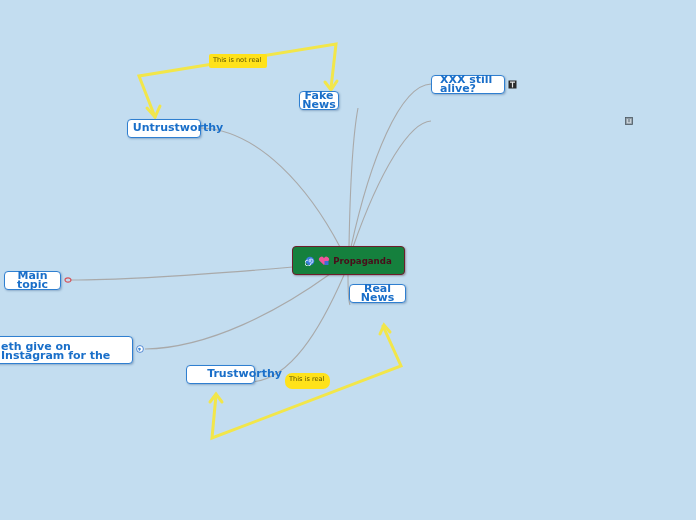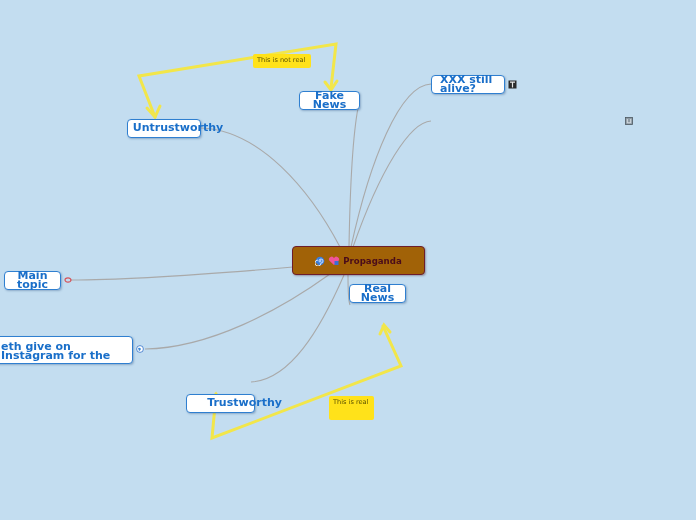--- a/index.html
+++ b/index.html
@@ -23,22 +23,22 @@
     font-size: 11px;
     line-height: 8.6px;
     display: flex; align-items: center; justify-content: center;
     text-align: center;
     cursor: pointer;
   }
   .node.left-text { justify-content: flex-start; text-align: left; padding: 0 8px; }
   .central {
     position: absolute;
     box-sizing: border-box;
-    left: 292px; top: 246px; width: 133px; height: 29px;
-    background: #a16207;
+    left: 292px; top: 246px; width: 113px; height: 29px;
+    background: #15803d;
     border: 1.5px solid #6d1d2c;
     border-radius: 4px;
     box-shadow: 1px 1px 2px rgba(60,20,30,0.35);
     color: #4a0c1a;
     font-weight: bold;
     font-size: 8.6px;
     display: flex; align-items: center; justify-content: center;
     gap: 3px;
     cursor: pointer;
   }
@@ -50,21 +50,20 @@
   .callout {
     position: absolute;
     background: #ffe21a;
     color: #5b5200;
     font-size: 6.6px;
     border-radius: 2px;
     padding: 2px 4px;
     box-sizing: border-box;
     white-space: nowrap;
     cursor: pointer;
-    margin-left: 44px;
   }
 </style>
 </head>
 <body>
 
 <div id="canvas">
 
   <svg class="lines" viewBox="0 0 696 520">
     <g fill="none" stroke="#a9a9a9" stroke-width="1.1">
       <path d="M340,247 C310,190 260,130 201,128"></path>
@@ -101,21 +100,21 @@
           <rect x="6.5" y="5" width="4" height="4" fill="#3a6fd6"></rect>
         </svg>
     </span>
     <span>Propaganda</span>
   </div>
 
   <div class="node" style="left:127px;top:119px;width:74px;height:19px;padding-left:28px;">
     <span>Untrustworthy</span>
   </div>
 
-  <div class="node" style="left:299px;top:91px;width:61px;height:19px;">
+  <div class="node" style="left:299px;top:91px;width:40px;height:19px;">
     <span>Fake News</span>
   </div>
 
   <div class="node left-text" style="left:431px;top:75px;width:74px;height:19px;">
     <span>XXX still alive?</span>
   </div>
   <span class="badge" style="left:508px;top:80px;">
     <svg width="9" height="9" viewBox="0 0 9 9">
         <rect x="0.5" y="0.5" width="8" height="8" fill="#2b2b2b"></rect>
         <path d="M2,2.2 H7 M4.5,2.2 V7.5" stroke="#e8e8e8" stroke-width="1.2"></path>
@@ -141,28 +140,28 @@
   <div class="node left-text" style="left:-60px;top:336px;width:193px;height:28px;align-items:flex-start;padding-top:6px;padding-left:60px;">
     <span>eth give on Instagram for the</span>
   </div>
   <span class="badge" style="left:136px;top:345px;">
     <svg width="8" height="8" viewBox="0 0 8 8">
         <circle cx="4" cy="4" r="3.4" fill="#ffffff" stroke="#2f6fc9" stroke-width="0.8"></circle>
         <path d="M2,3 Q4,2 5,4 Q4,6 3,6" fill="#3b8ad8"></path>
       </svg>
   </span>
 
-  <div class="node" style="left:186px;top:394px;width:69px;height:19px;padding-left:48px;">
+  <div class="node" style="left:186px;top:365px;width:69px;height:19px;padding-left:48px;">
     <span>Trustworthy</span>
   </div>
 
   <div class="node" style="left:349px;top:284px;width:57px;height:19px;">
     <span>Real News</span>
   </div>
 
   <div class="callout" style="left:209px;top:54px;width:58px;height:14px;">
     <span>This is not real</span>
   </div>
-  <div class="callout" style="left:285px;top:396px;width:45px;height:24px;">
+  <div class="callout" style="left:285px;top:373px;width:45px;height:16px;border-radius:7px;">
     <span>This is real</span>
   </div>
 
 </div>
 
 </body></html>

